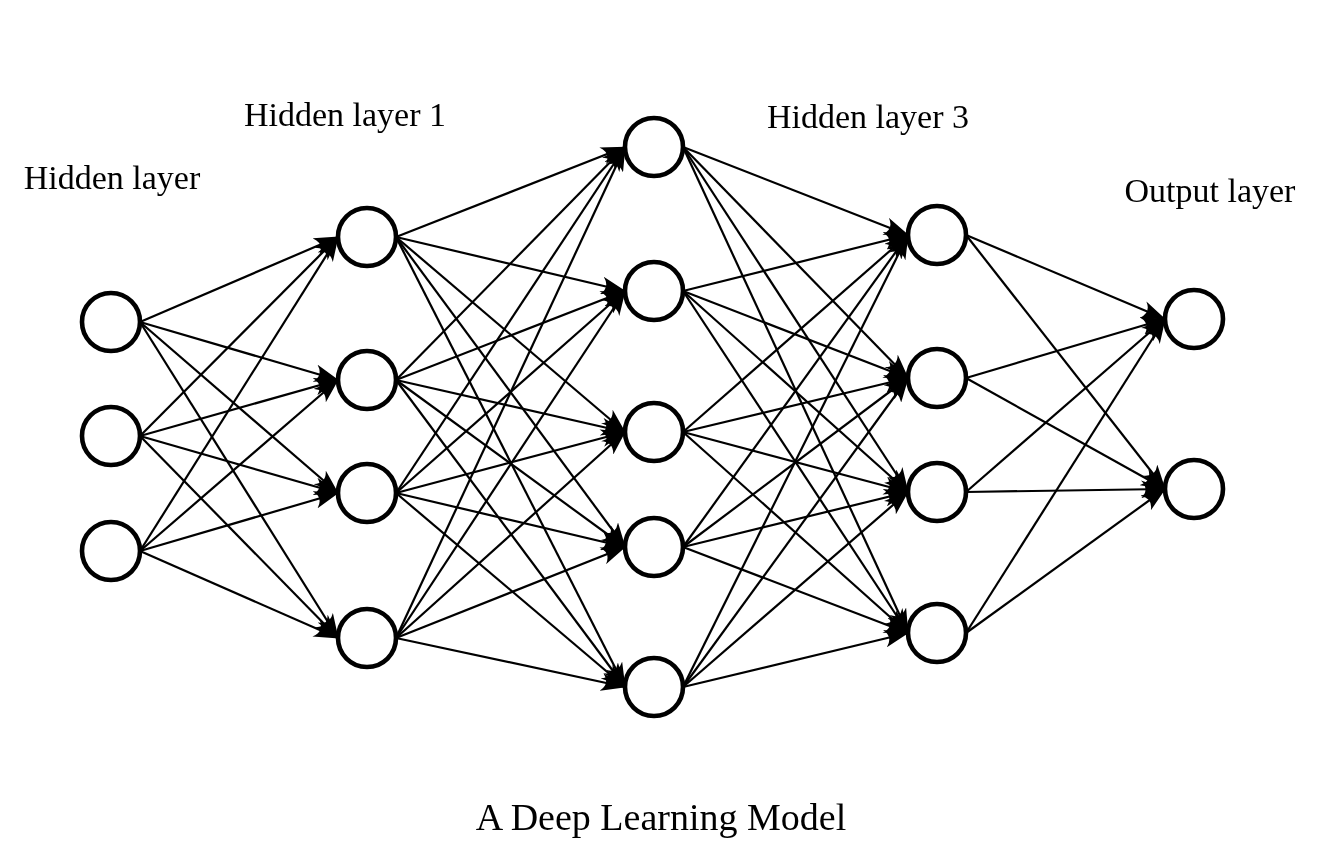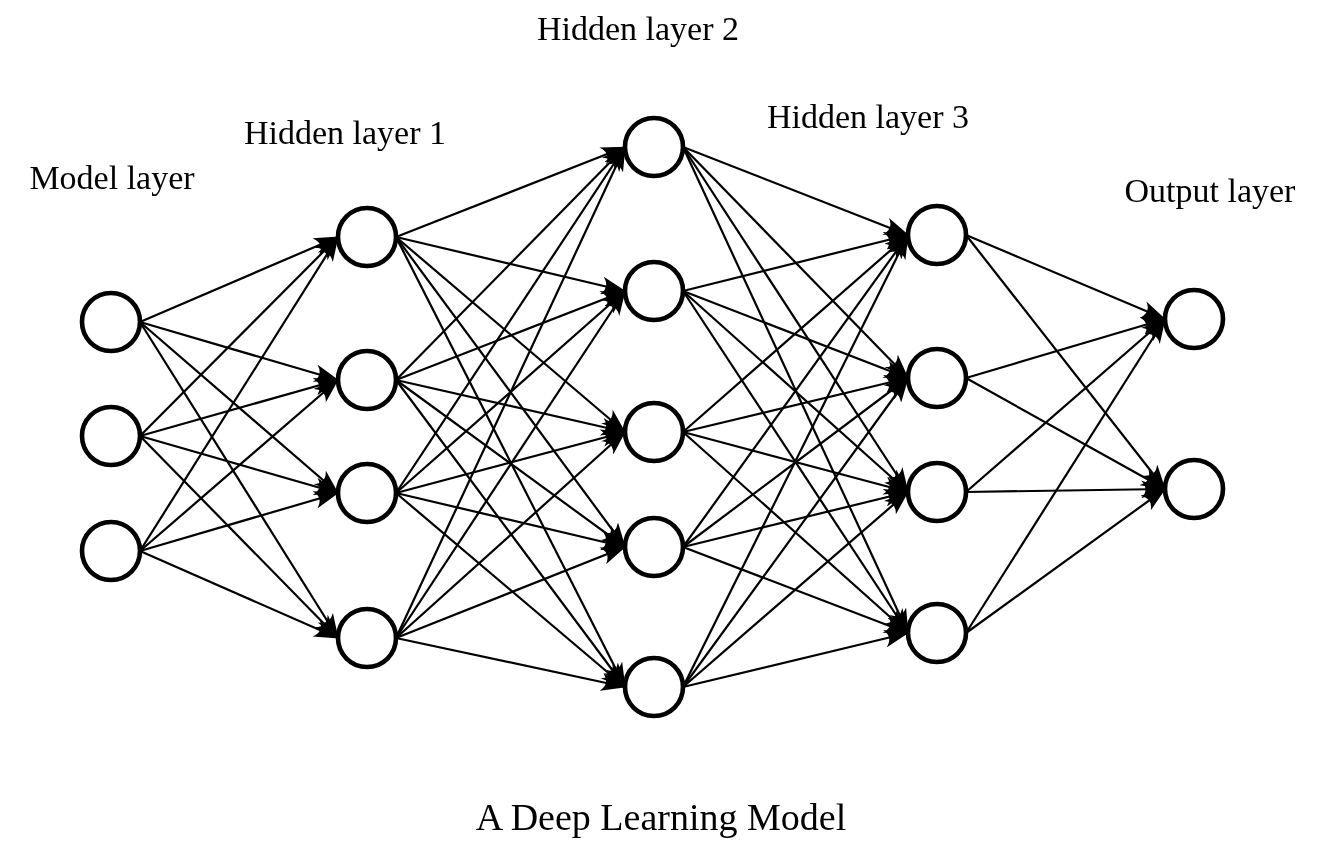--- a/index.html
+++ b/index.html
@@ -133,21 +133,20 @@
         <circle cx="654" cy="687" r="29" class="node" fill="#ffffff" stroke="#000000" stroke-width="4.6"></circle>
         <circle cx="937" cy="235" r="29" class="node" fill="#ffffff" stroke="#000000" stroke-width="4.6"></circle>
         <circle cx="937" cy="378" r="29" class="node" fill="#ffffff" stroke="#000000" stroke-width="4.6"></circle>
         <circle cx="937" cy="492" r="29" class="node" fill="#ffffff" stroke="#000000" stroke-width="4.6"></circle>
         <circle cx="937" cy="633" r="29" class="node" fill="#ffffff" stroke="#000000" stroke-width="4.6"></circle>
         <circle cx="1194" cy="319" r="29" class="node" fill="#ffffff" stroke="#000000" stroke-width="4.6"></circle>
         <circle cx="1194" cy="489" r="29" class="node" fill="#ffffff" stroke="#000000" stroke-width="4.6"></circle>
       </g>
   </svg>
 
-  <div class="layer-label" style="left: 112px; top: 160px;">Model layer</div>
-  <div class="layer-label" style="left: 345px; top: 97px; margin-top: 18px;">Hidden layer 1</div>
-  <div class="layer-label" style="left: 638px; top: 11px;">Hidden layer 2</div>
+  <div class="layer-label" style="left: 112px; top: 160px;">Hidden layer</div>
+  <div class="layer-label" style="left: 345px; top: 97px;">Hidden layer 1</div>
   <div class="layer-label" style="left: 868px; top: 99px;">Hidden layer 3</div>
   <div class="layer-label" style="left: 1210px; top: 173px;">Output layer</div>
 
   <div class="caption" style="left: 661px; top: 798px;">A Deep Learning Model</div>
 
 </div>
 
 </body></html>

